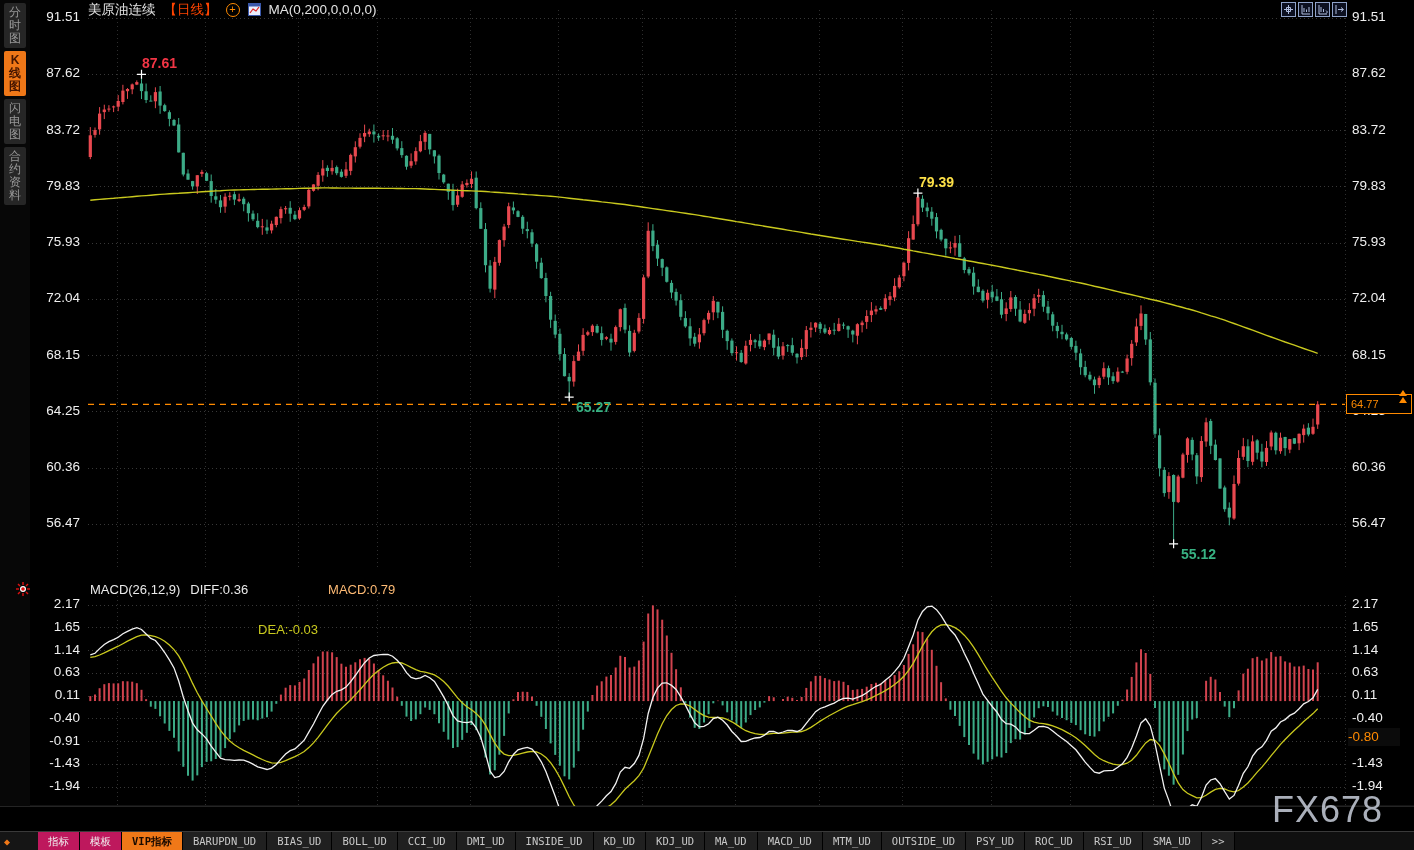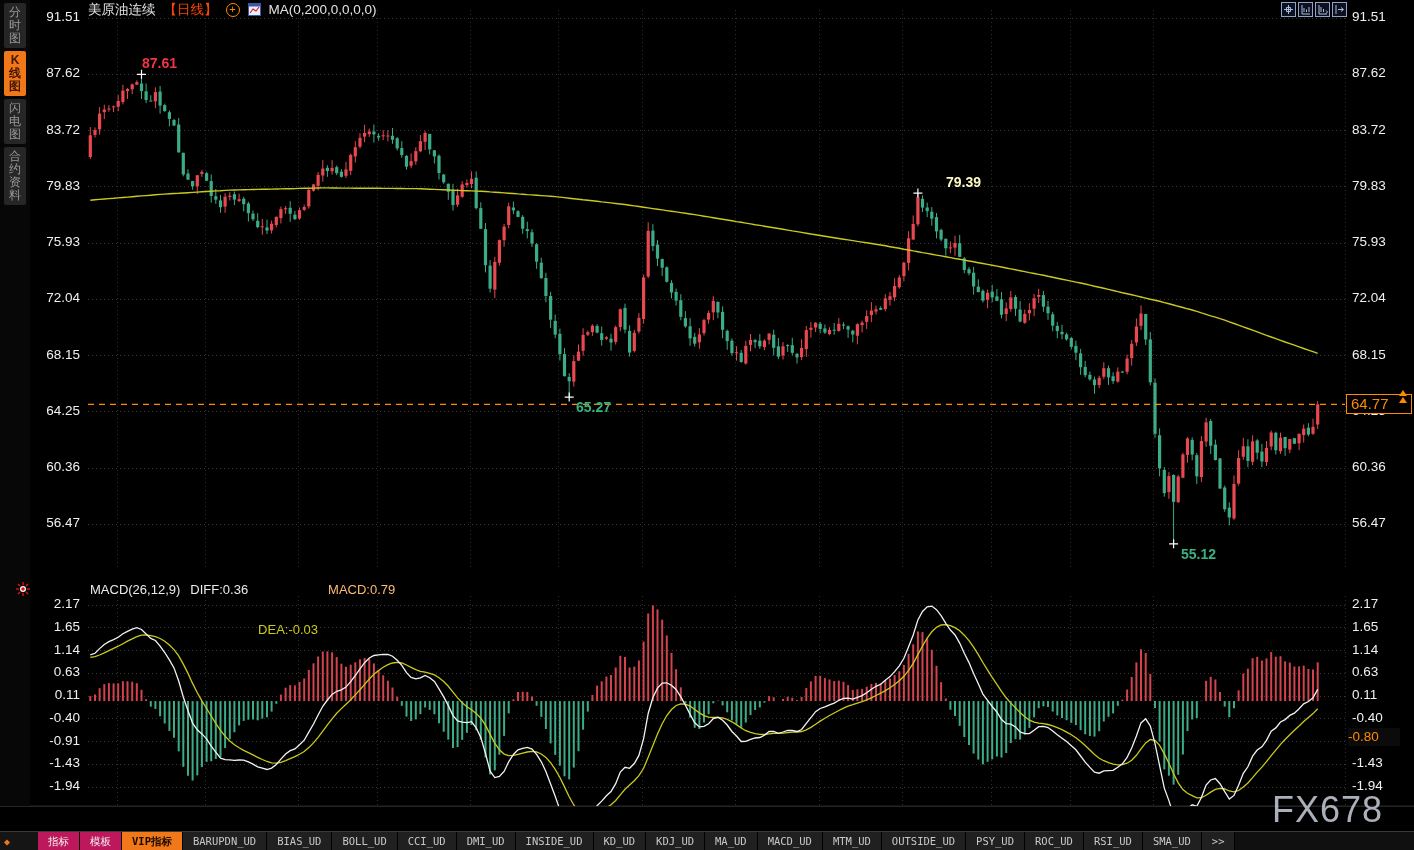--- a/index.html
+++ b/index.html
@@ -22,21 +22,21 @@
   
   .axlab{position:absolute;width:50px;text-align:right;font-size:13.5px;color:#f0f0f0;z-index:3;}
   .axlabR{position:absolute;text-align:left;font-size:13.5px;color:#f0f0f0;z-index:3;}
   .anno{position:absolute;font-size:14px;font-weight:bold;z-index:4;}
   
   .macdhdr{position:absolute;left:90px;top:582px;font-size:13px;display:flex;gap:10px;z-index:4;white-space:nowrap;}
   .macdhdr .w{color:#eaeaea;text-align:center;} .macdhdr .y{color:#c9c91e;margin-top:40px;} .macdhdr .m{color:#fdba74;}
   .burst{position:absolute;left:15px;top:581px;z-index:4;}
   
   .pricebox{position:absolute;left:1346px;width:60px;height:18px;line-height:18px;padding-left:4px;
-            border:1px solid #ff8a00;background:#000;color:#ff8a00;font-size:15px;z-index:5;}
+            border:1px solid #ff8a00;background:#000;color:#ff8a00;font-size:11px;z-index:5;}
   .macdbox{position:absolute;left:1348px;width:52px;height:18px;line-height:18px;background:#0b0b0b;color:#ff8a00;font-size:13.5px;z-index:5;}
   .arrow{position:absolute;left:1399px;width:0;height:0;border-left:4px solid transparent;border-right:4px solid transparent;border-bottom:6px solid #ff8a00;z-index:6;}
   
   .daterow{position:absolute;left:0;top:806px;width:1414px;height:25px;background:#000;border-top:1px solid #242424;z-index:3;}
   
   .toolbar{position:absolute;left:0;top:831px;width:1414px;height:19px;background:#101010;border-top:1px solid #3a3a3a;display:flex;align-items:stretch;z-index:6;font-family:"DejaVu Sans Mono",monospace;}
   .tlead{width:34px;background:#151515;color:#f07818;font-size:10px;line-height:19px;text-align:left;padding-left:4px;}
   .titem{padding:0 10px;line-height:18px;font-size:10.5px;color:#c8c8c8;background:#202020;border-right:1px solid #000;cursor:pointer;white-space:nowrap;}
   .titem.plain{color:#f0f0f0;background:#be185d;}
   .titem.active{background:#f07818;color:#1a0a00;font-weight:bold;}
@@ -996,21 +996,21 @@
       <div class="axlabR" style="left: 1352px; top: 618.75px;">1.65</div>
       <div class="axlabR" style="left: 1352px; top: 641.5px;">1.14</div>
       <div class="axlabR" style="left: 1352px; top: 664.25px;">0.63</div>
       <div class="axlabR" style="left: 1352px; top: 687px;">0.11</div>
       <div class="axlabR" style="left: 1352px; top: 709.75px;">-0.40</div>
       <div class="axlabR" style="left: 1352px; top: 755.25px;">-1.43</div>
       <div class="axlabR" style="left: 1352px; top: 778px;">-1.94</div>
     </div>
   <div id="annos">
       <div class="anno" style="color: rgb(242, 53, 69); left: 142px; top: 55px;">87.61</div>
-      <div class="anno" style="color: #fef9c3; left: 946px; top: 174px;">79.39</div>
+      <div class="anno" style="color: #fde047; left: 919px; top: 174px;">79.39</div>
       <div class="anno" style="color: rgb(56, 178, 131); left: 576px; top: 399px;">65.27</div>
       <div class="anno" style="color: rgb(56, 178, 131); left: 1181px; top: 546px;">55.12</div>
     </div>
 
   <div class="macdhdr">
     <span class="w">MACD(26,12,9)</span>
     <span class="w">DIFF:0.36</span>
     <span class="y">DEA:-0.03</span>
     <span class="m">MACD:0.79</span>
   </div>

